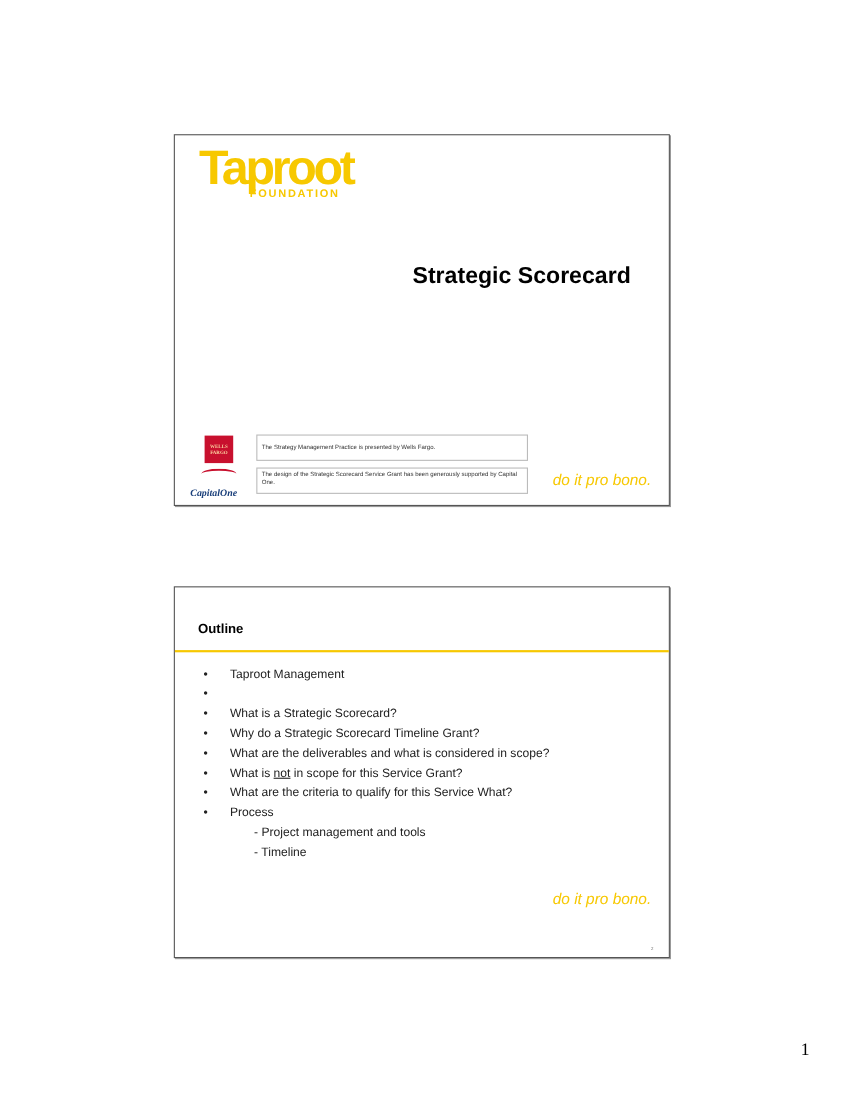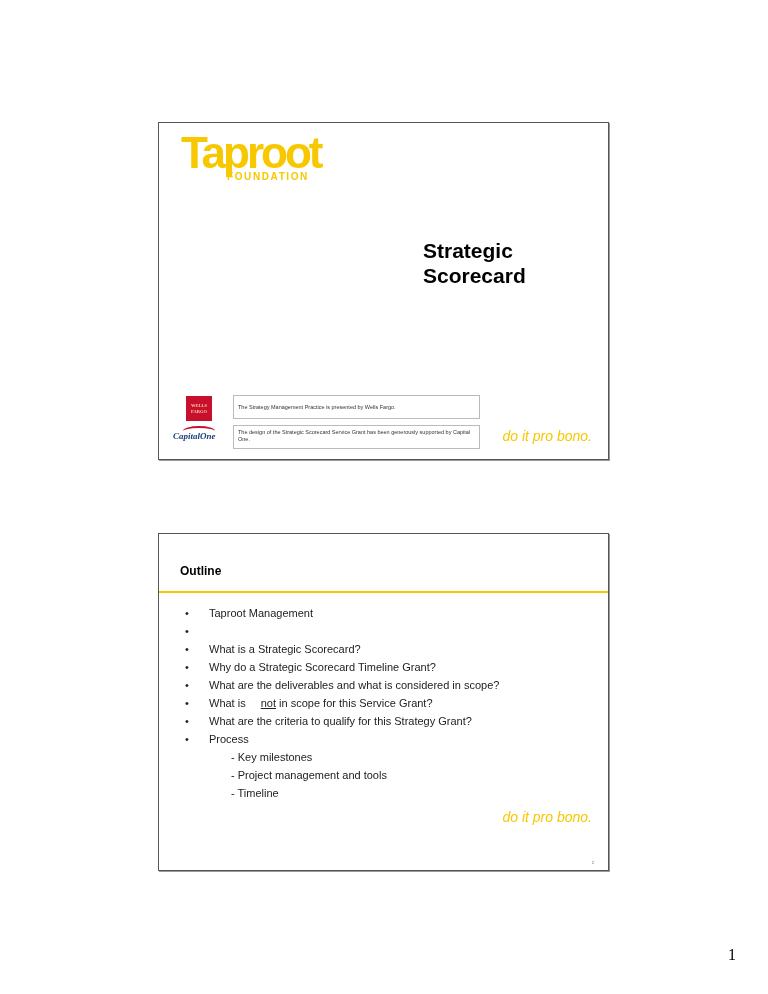--- a/index.html
+++ b/index.html
@@ -3,39 +3,39 @@
 <meta charset="utf-8">
 <style>
   html, body { margin:0; padding:0; background:#ffffff; }
   body { width:768px; height:994px; position:relative; overflow:hidden; font-family:"Liberation Sans", sans-serif; }
   .slide { position:absolute; left:158px; width:451px; height:338px; border:1.5px solid #555; box-shadow:1px 1px 0 #999; background:#fff; box-sizing:border-box; }
   #slide1 { top:122px; }
   #slide2 { top:533px; }
   .logo { position:absolute; left:22px; top:10px; width:130px; }
   .logo-word { font-family:"Liberation Sans", sans-serif; font-weight:bold; font-size:44px; color:#f7c800; letter-spacing:-3px; line-height:40px; }
   .logo-sub { font-family:"Liberation Sans", sans-serif; font-size:10px; letter-spacing:1.6px; color:#f7c800; margin-left:46px; margin-top:-2px; font-weight:bold; }
-  .title1 { position:absolute; left:216px; top:115px; font-weight:bold; font-size:21px; line-height:25px; color:#000;margin-left:48px; }
+  .title1 { position:absolute; left:216px; top:115px; font-weight:bold; font-size:21px; line-height:25px; color:#000; }
   .sponsor-row { position:absolute; left:0; width:454px; height:26px; }
   .sp1 { top:272px; }
   .sp2 { top:302px; }
   .sp-box { position:absolute; left:74px; width:247px; height:24px; border:1px solid #bbb; box-sizing:border-box; font-size:5.5px; color:#333; padding:3px 4px; line-height:7px; }
   .sp1 .sp-box { top:0; padding-top:8px; }
   .wf-logo { position:absolute; left:27px; top:1px; width:26px; height:25px; background:#c8102e; color:#fcd3a0; font-size:4.5px; font-weight:bold; text-align:center; line-height:6px; padding-top:7px; box-sizing:border-box; font-family:"Liberation Serif", serif; }
-  .co-logo { position:absolute; left:14px; top:6px; font-family:"Liberation Serif", serif; font-style:italic; font-weight:bold; font-size:9px; color:#1a3f7a; }
+  .co-logo { position:absolute; left:14px; top:18px; font-family:"Liberation Serif", serif; font-style:italic; font-weight:bold; font-size:9px; color:#1a3f7a; }
   .co-swoosh { position:absolute; left:24px; top:1px; width:32px; height:8px; border-top:2px solid #c8102e; border-radius:50% 50% 0 0; }
   .tagline { position:absolute; right:16px; font-style:italic; font-size:14px; color:#f7c800; }
   #slide1 .tagline { top:305px; }
   #slide2 .tagline { top:275px; }
   .title2 { position:absolute; left:21px; top:30px; font-weight:bold; font-size:12px; color:#000; }
   .rule { position:absolute; left:0; right:0; top:57px; height:1.5px; background:#f7c800; }
   .outline { position:absolute; left:22px; top:70px; margin:0; padding:0; list-style:none; font-size:11px; color:#222; }
   .outline li { height:18px; line-height:18px; position:relative; padding-left:28px; white-space:nowrap; }
   .outline li .bullet { position:absolute; left:4px; top:0; }
   .outline li.sub { padding-left:50px; }
-  .underline { text-decoration:underline;margin-left:12px; }
+  .underline { text-decoration:underline; }
   .slide-num { position:absolute; right:14px; bottom:5px; font-size:4px; color:#666; }
   .page-num { position:absolute; left:728px; top:946px; font-family:"Liberation Serif", serif; font-size:16px; color:#000; }
 </style>
 </head>
 <body>
 
 <div class="slide" id="slide1">
   <div class="logo">
     <div class="logo-word">Taproot</div>
     <div class="logo-sub">FOUNDATION</div>
@@ -58,23 +58,22 @@
 <div class="slide" id="slide2">
   <div class="title2">Outline</div>
   <div class="rule"></div>
   <ul class="outline">
     <li><span class="bullet">•</span><span>Taproot Management</span></li>
     <li><span class="bullet">•</span></li>
     <li><span class="bullet">•</span><span>What is a Strategic Scorecard?</span></li>
     <li><span class="bullet">•</span><span>Why do a Strategic Scorecard Timeline Grant?</span></li>
     <li><span class="bullet">•</span><span>What are the deliverables and what is considered in scope?</span></li>
     <li><span class="bullet">•</span><span>What is </span><span class="underline">not</span><span> in scope for this Service Grant?</span></li>
-    <li><span class="bullet">•</span><span>What are the criteria to qualify for this Strategy Grant?</span></li>
+    <li><span class="bullet">•</span><span>What are the criteria to qualify for this Service What?</span></li>
     <li><span class="bullet">•</span><span>Process</span></li>
-    <li class="sub">- Key milestones</li>
     <li class="sub">- Project management and tools</li>
     <li class="sub">- Timeline</li>
   </ul>
   <div class="tagline">do it pro bono.</div>
   <div class="slide-num">2</div>
 </div>
 
 <div class="page-num">1</div>
 
 </body></html>

